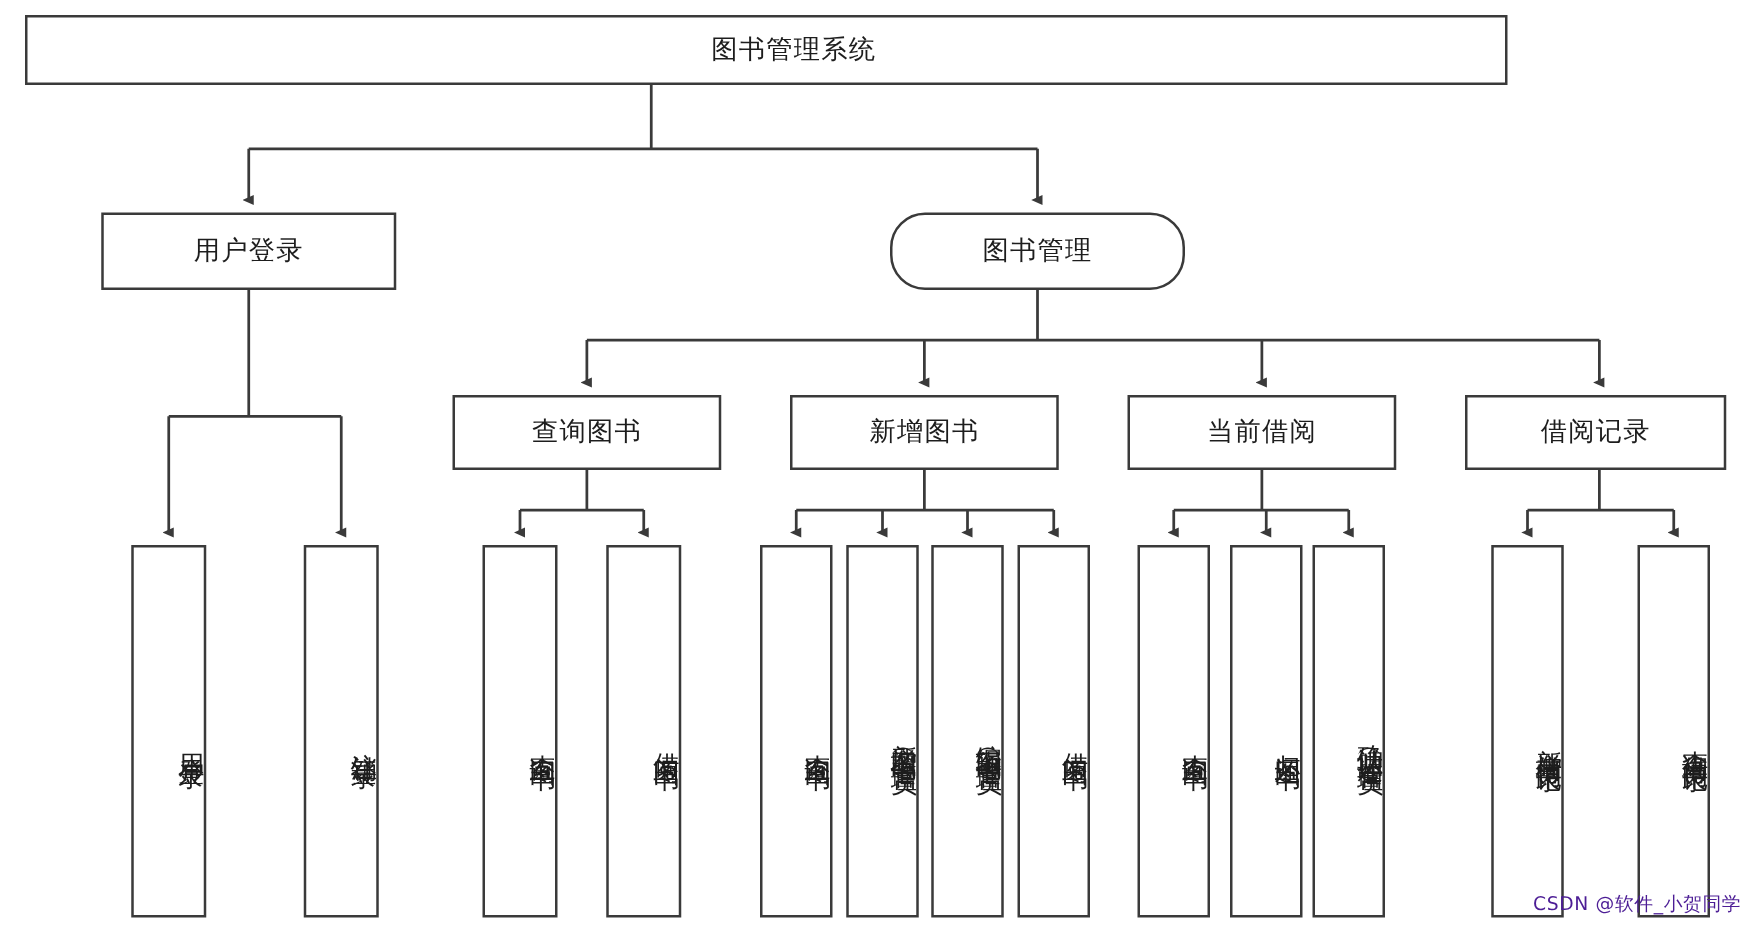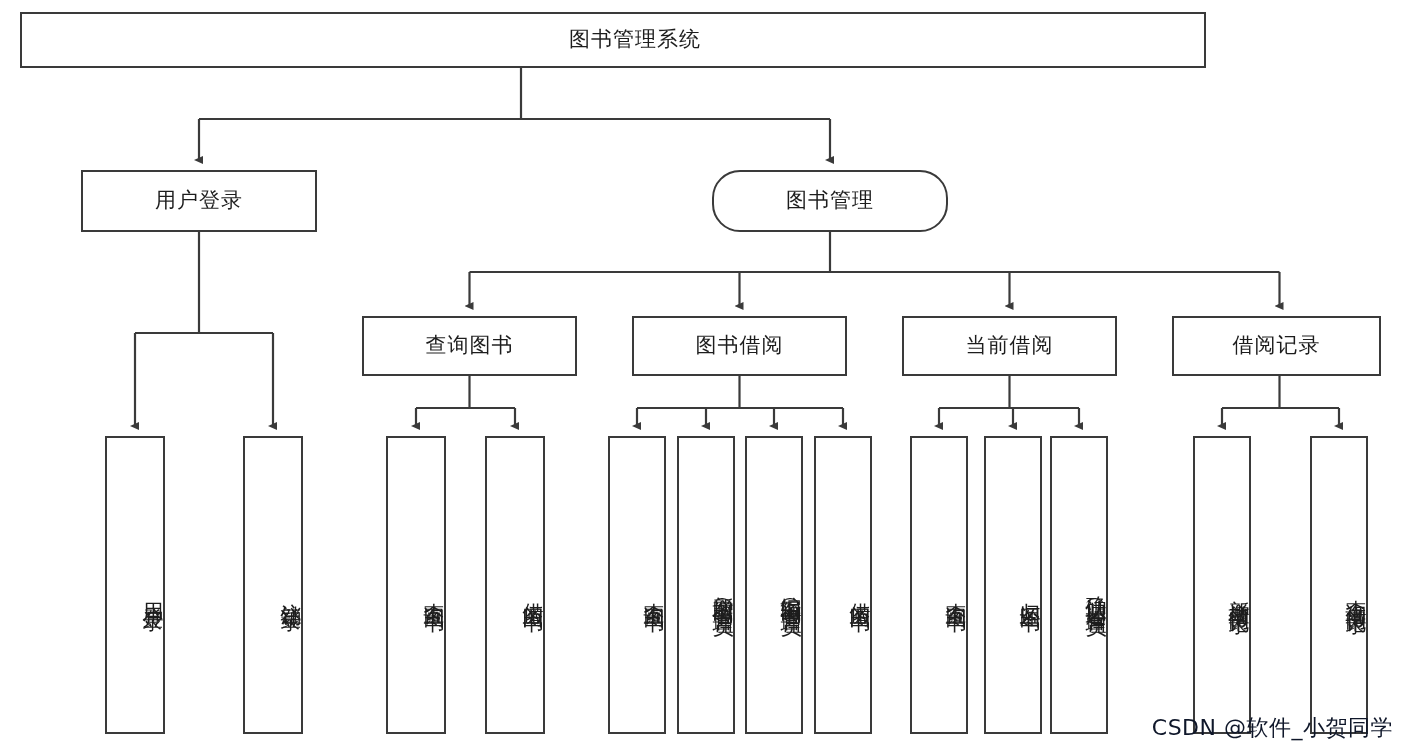--- a/index.html
+++ b/index.html
@@ -55,23 +55,23 @@
   }
   .node.leaf .vtext {
     writing-mode: vertical-rl;
     text-orientation: upright;
     display: block;
     white-space: normal;
   }
   .watermark {
     position: absolute;
     right: 12px;
-    bottom: 4px;
-    font-size: 22px;
-    color: #0f172a;
+    bottom: 14px;
+    font-size: 15px;
+    color: #4c1d95;
     letter-spacing: 0.5px;
     white-space: nowrap;
     font-family: "DejaVu Sans", "Liberation Sans", sans-serif;
   }
 </style>
 </head>
 <body>
 
 <div id="canvas">
 
@@ -128,21 +128,21 @@
       </div>
       <div class="node h" style="left: 712px; top: 170px; width: 236px; height: 62px; border-radius: 28px;">
         <span>图书管理</span>
       </div>
     </div>
   <div id="level3-layer">
       <div class="node h" style="left: 362px; top: 316px; width: 215px; height: 60px;">
         <span>查询图书</span>
       </div>
       <div class="node h" style="left: 632px; top: 316px; width: 215px; height: 60px;">
-        <span>图书借阅</span>
+        <span>新增图书</span>
       </div>
       <div class="node h" style="left: 902px; top: 316px; width: 215px; height: 60px;">
         <span>当前借阅</span>
       </div>
       <div class="node h" style="left: 1172px; top: 316px; width: 209px; height: 60px;">
         <span>借阅记录</span>
       </div>
     </div>
   <div id="leaf-layer">
       <div class="node leaf" style="left: 105px; top: 436px; width: 60px; height: 298px;">

